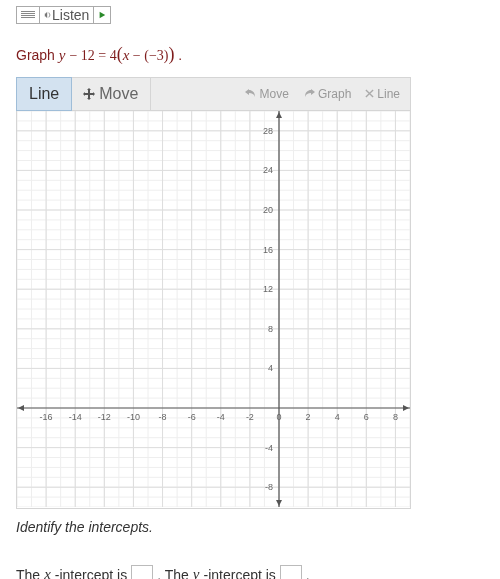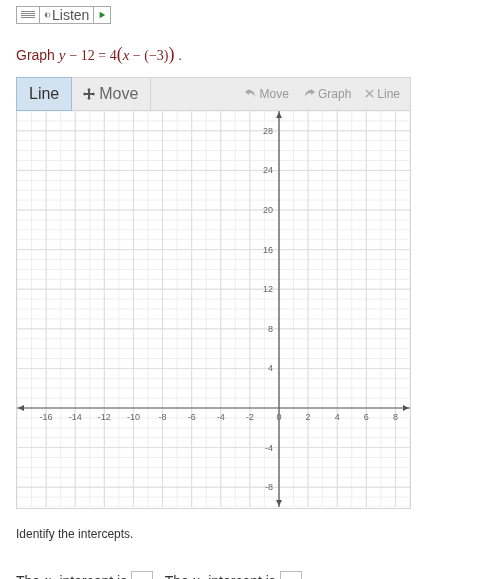--- a/index.html
+++ b/index.html
@@ -77,23 +77,24 @@
   .tool-action { display:flex; align-items:center; gap:3px; cursor:pointer; }
   .graph-wrap {
     width: 395px;
     height: 398px;
     border: 1px solid #d5d5d5;
     border-top: none;
     position: relative;
     background: #fff;
   }
   .identify {
-    margin: 18px 0 30px 0;
-    font-size: 12px;
+    margin: 10px 0 30px 0;
+    font-size: 14px;
     color: #333;
+    font-style: italic;
   }
   .answer-row {
     font-size: 14px;
     color: #333;
     display: flex;
     align-items: center;
     gap: 4px;
     flex-wrap: wrap;
   }
   .blank {

